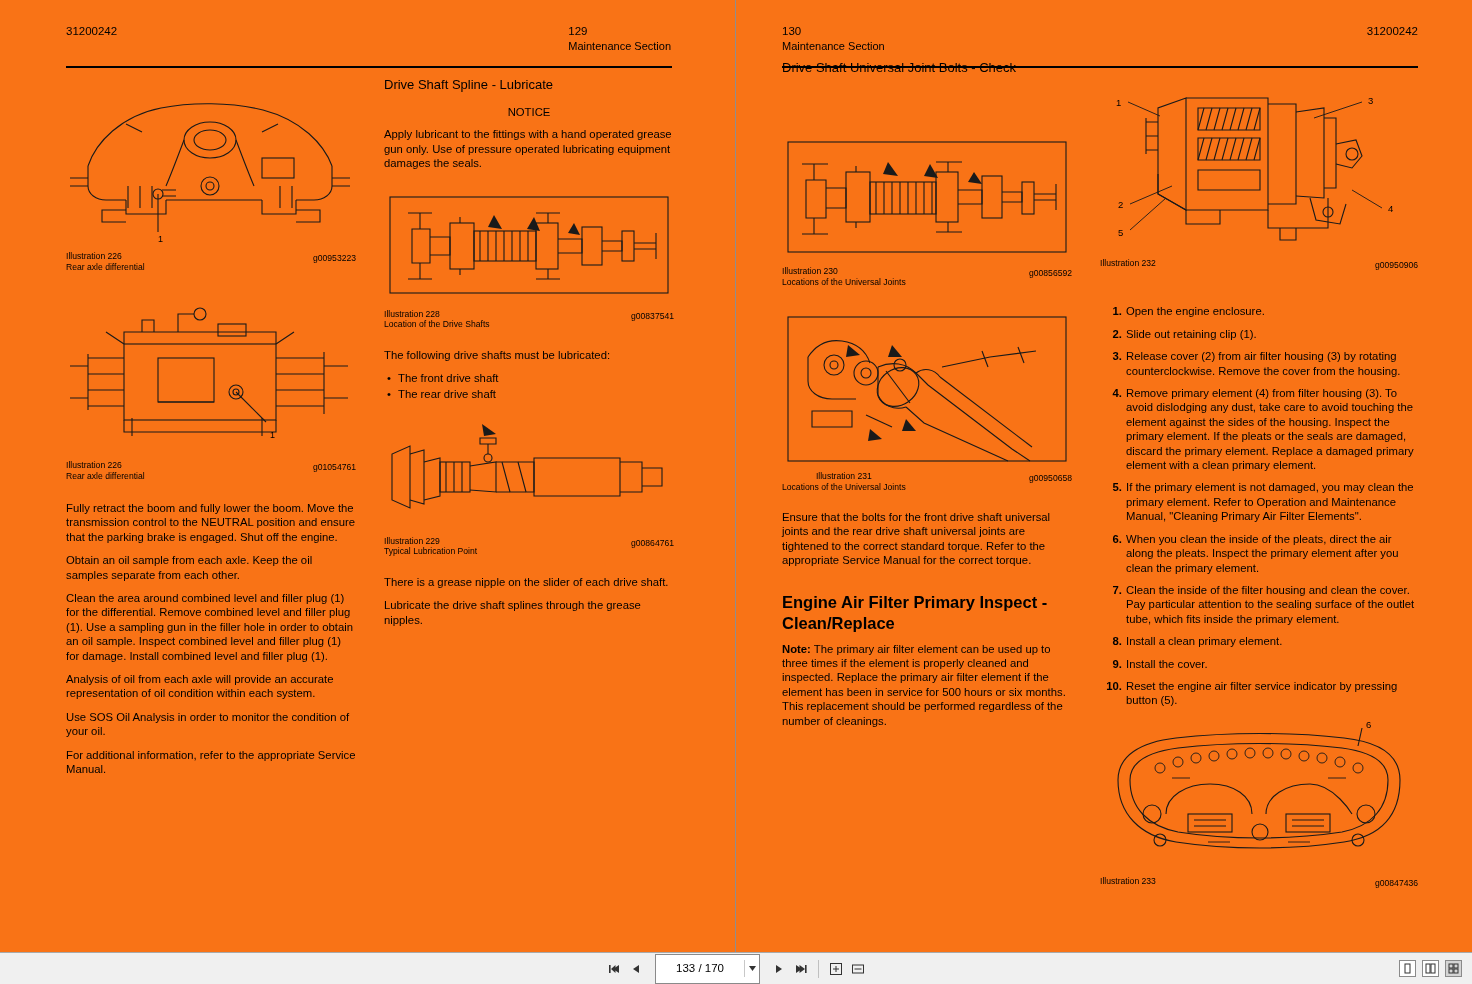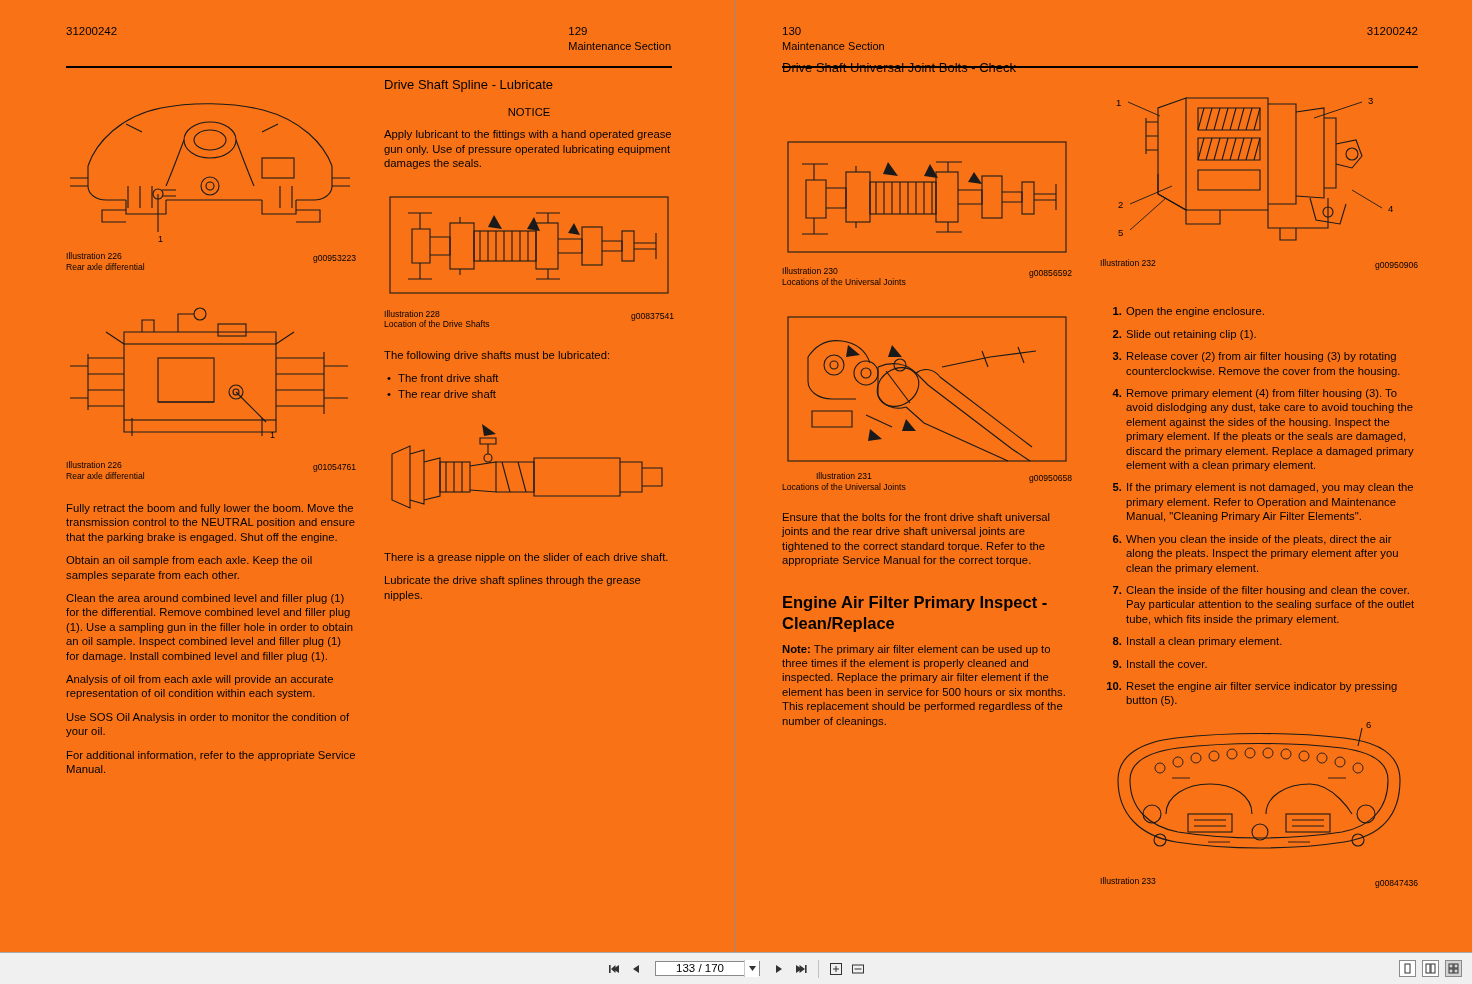--- a/index.html
+++ b/index.html
@@ -89,21 +89,21 @@
     display: flex; align-items: center; justify-content: center;
   }
   .tb-center { display: flex; align-items: center; gap: 4px; }
   .tb-btn {
     width: 18px; height: 20px; display: flex; align-items: center; justify-content: center;
     background: transparent; border: none; cursor: pointer; color: #303030;
   }
   .tb-btn svg { display: block; }
   .pagebox {
     display: flex; align-items: center;
-    height: 15px; margin: 0 6px;
+    height: 30px; margin: 0 6px;
     border: 1px solid #8a8a8a; background: #fff;
   }
   .pagebox .txt {
     width: 88px; text-align: center; font-size: 11.5px; color: #000;
     line-height: 17px; user-select: none;
   }
   .pagebox .arrow {
     width: 15px; height: 17px; border-left: 1px solid #c8c8c8;
     display: flex; align-items: center; justify-content: center; background: #fff;
   }
@@ -283,20 +283,27 @@
                 <path d="M118 50 L126 80 M134 50 L142 80"></path>
                 <path d="M62 50 L62 80 M70 50 L70 80 M78 50 L78 80"></path>
                 <circle cx="104" cy="46" r="4"></circle>
                 <path d="M104 42 L104 32"></path>
                 <path d="M96 26 L112 26 L112 32 L96 32 Z"></path>
               </g>
               <g fill="#1a1a1a">
                 <path d="M98 12 L112 22 L100 24 Z"></path>
               </g>
             </svg>
+          </div>
+          <div class="cap-row" style="margin-top:4px;">
+            <div class="cap">
+              <div>Illustration 229</div>
+              <div>Typical Lubrication Point</div>
+            </div>
+            <div class="cap-id">g00864761</div>
           </div>
 
           <div style="margin-top:18px;">
             <p>There is a grease nipple on the slider of each drive shaft.</p>
             <p>Lubricate the drive shaft splines through the grease nipples.</p>
           </div>
         </div>
       </div>
     </div>
 

